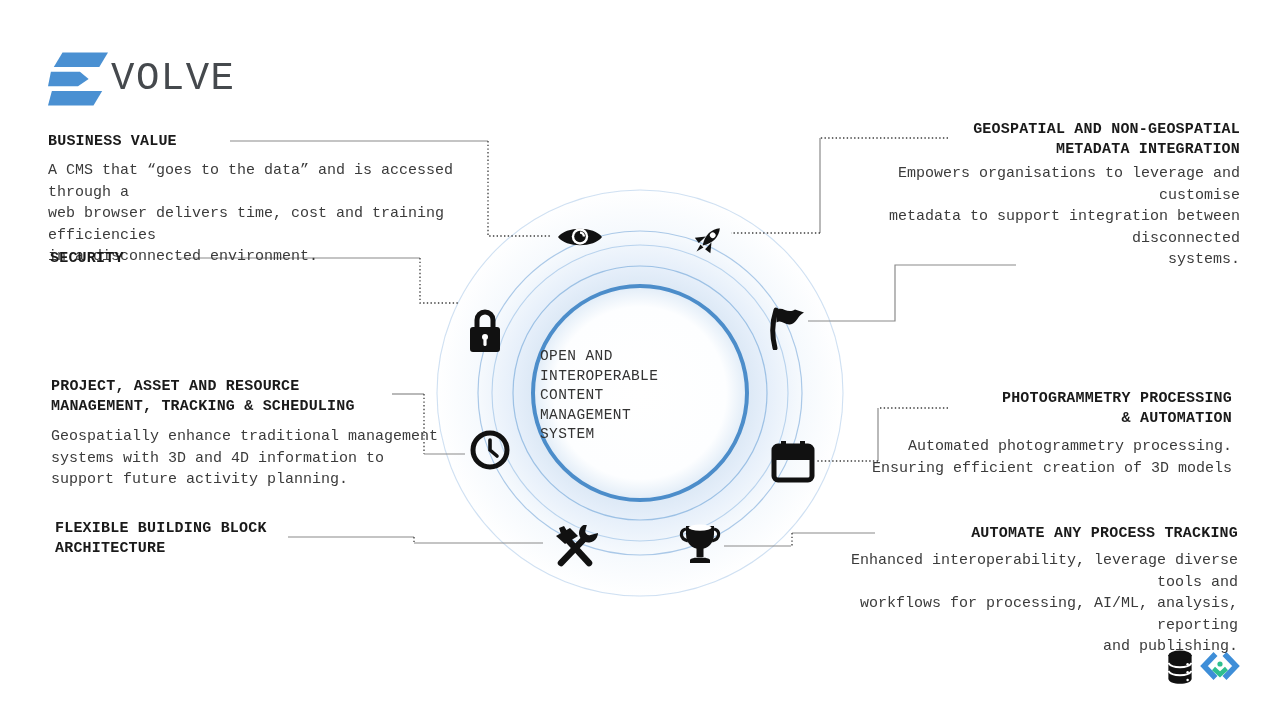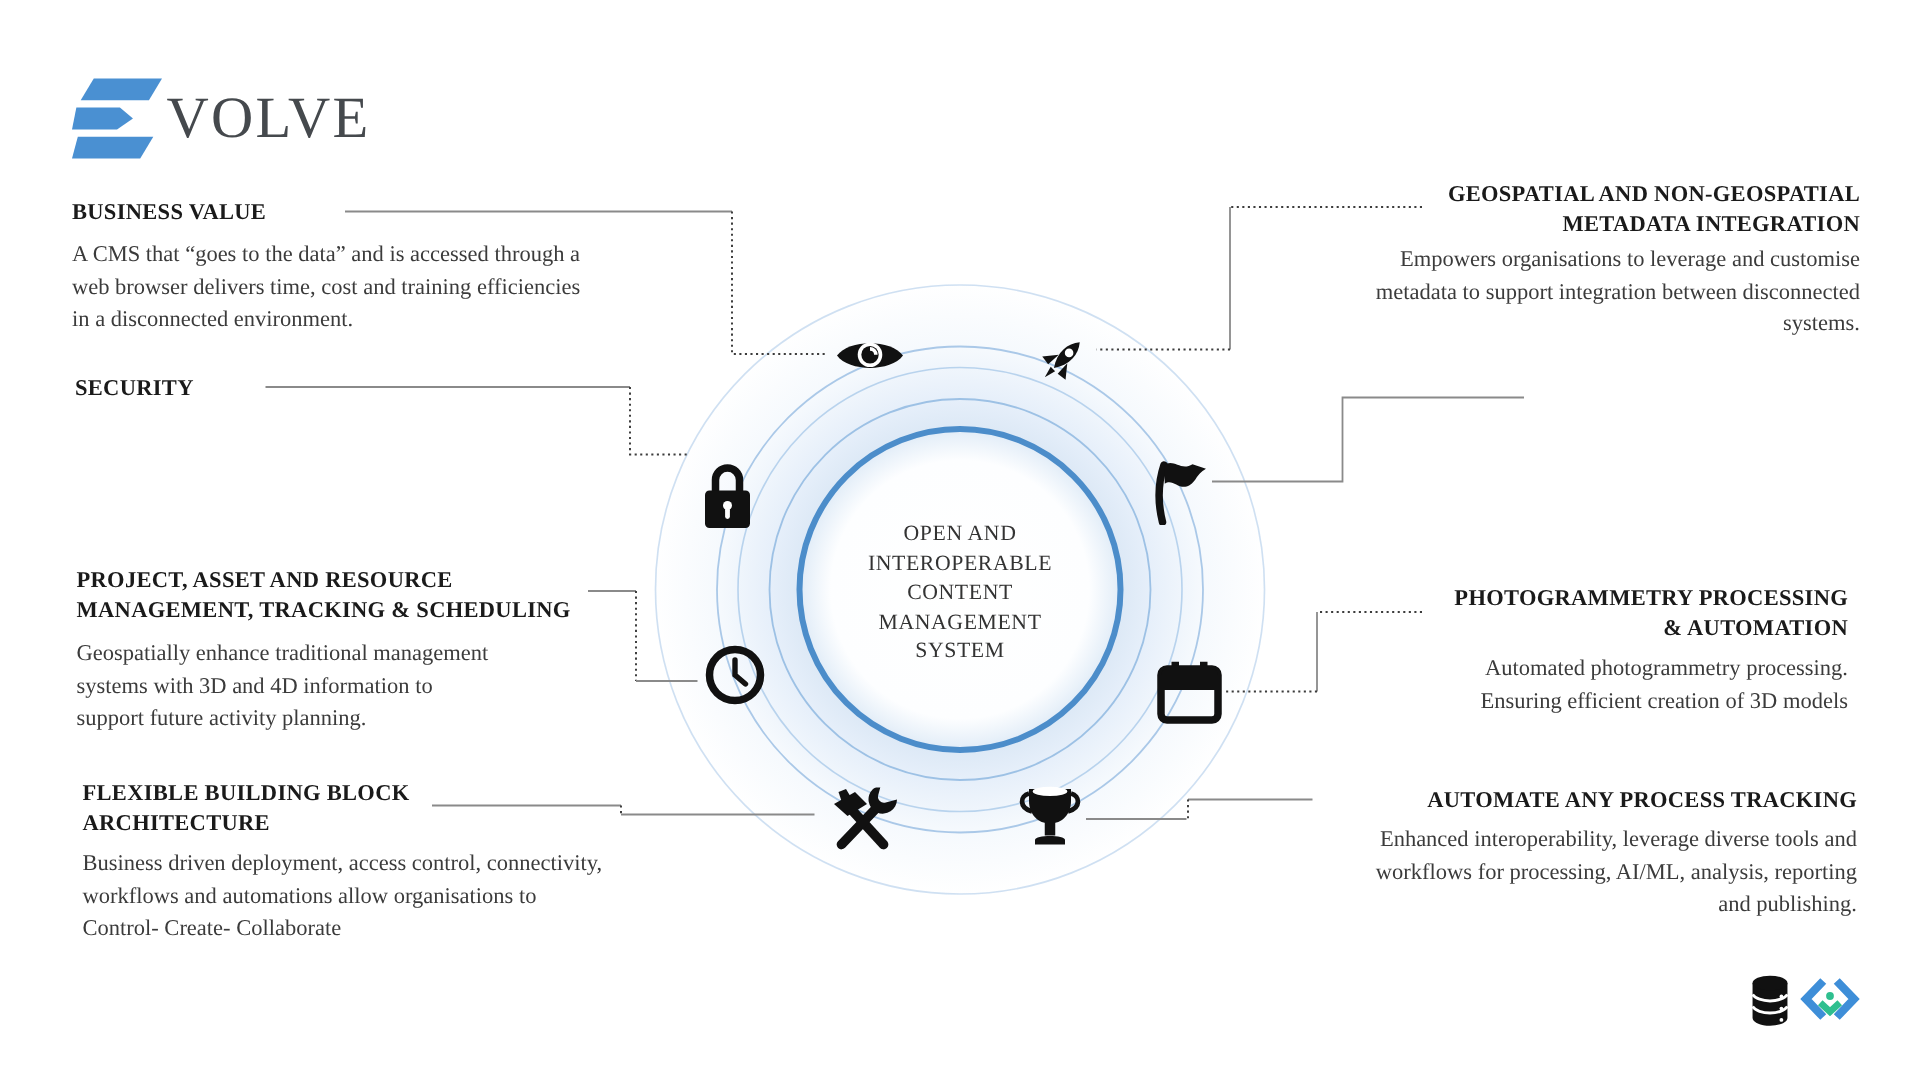--- a/index.html
+++ b/index.html
@@ -1,25 +1,25 @@
 <!DOCTYPE html>
 <html><head>
 <meta charset="utf-8">
 <style>
   html,body{margin:0;padding:0;background:#ffffff;}
   .stage{position:relative;width:1280px;height:720px;background:#ffffff;overflow:hidden;
-         font-family:Liberation Serif, serif;}
+         font-family:Liberation Mono, monospace;}
   .bg{position:absolute;left:0;top:0;}
   .logo{position:absolute;left:48px;top:52px;display:flex;align-items:center;}
   .logoText{font-size:39px;letter-spacing:1.5px;color:#45494d;font-weight:400;margin-left:3px;line-height:52px;}
   .co{position:absolute;}
   .co .t{font-size:15px;font-weight:bold;line-height:20px;letter-spacing:.2px;color:#1a1a1a;white-space:pre-line;}
   .co .b{font-size:15px;line-height:21.5px;color:#3b3b3b;white-space:pre-line;}
   .co.right{text-align:right;}
-  .center-label{position:absolute;left:540px;top:347px;width:200px;text-align:center;
+  .center-label{position:absolute;left:540px;top:347px;width:200px;text-align:left;
                 font-size:14.5px;line-height:19.5px;letter-spacing:.4px;color:#333;white-space:pre-line;}
   .ic{position:absolute;}
   .ic svg{display:block;}
 </style>
 </head>
 <body>
 
 <div class="stage">
 
   <svg class="bg" width="1280" height="720" viewBox="0 0 1280 720">
@@ -104,23 +104,20 @@
     <div class="t">PROJECT, ASSET AND RESOURCE
 MANAGEMENT, TRACKING &amp;  SCHEDULING</div>
     <div class="b" style="margin-top:9px">Geospatially enhance traditional management
 systems with 3D and 4D information to
 support future activity planning.</div>
   </div>
 
   <div class="co" style="left:55px;top:519px;width:430px">
     <div class="t">FLEXIBLE BUILDING BLOCK
 ARCHITECTURE</div>
-    <div class="b" style="margin-top:7px">Business driven deployment, access control, connectivity,
-workflows and automations allow organisations to
-Control- Create- Collaborate</div>
   </div>
 
   <div class="co right" style="right:40px;top:120px;width:430px">
     <div class="t">GEOSPATIAL AND NON-GEOSPATIAL
 METADATA INTEGRATION</div>
     <div class="b" style="margin-top:3px">Empowers organisations to leverage and customise
 metadata to support integration between disconnected
 systems.</div>
   </div>
 

